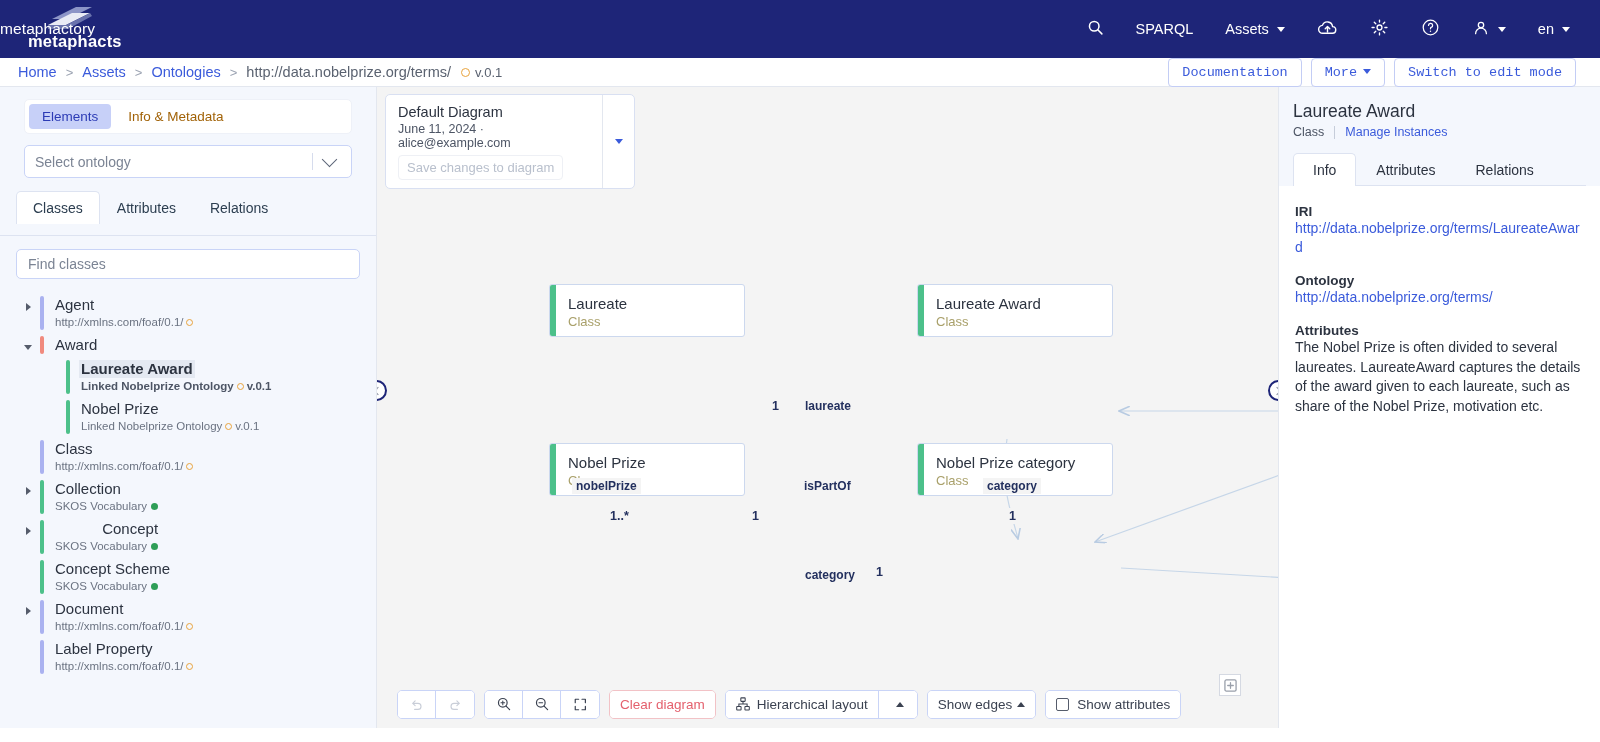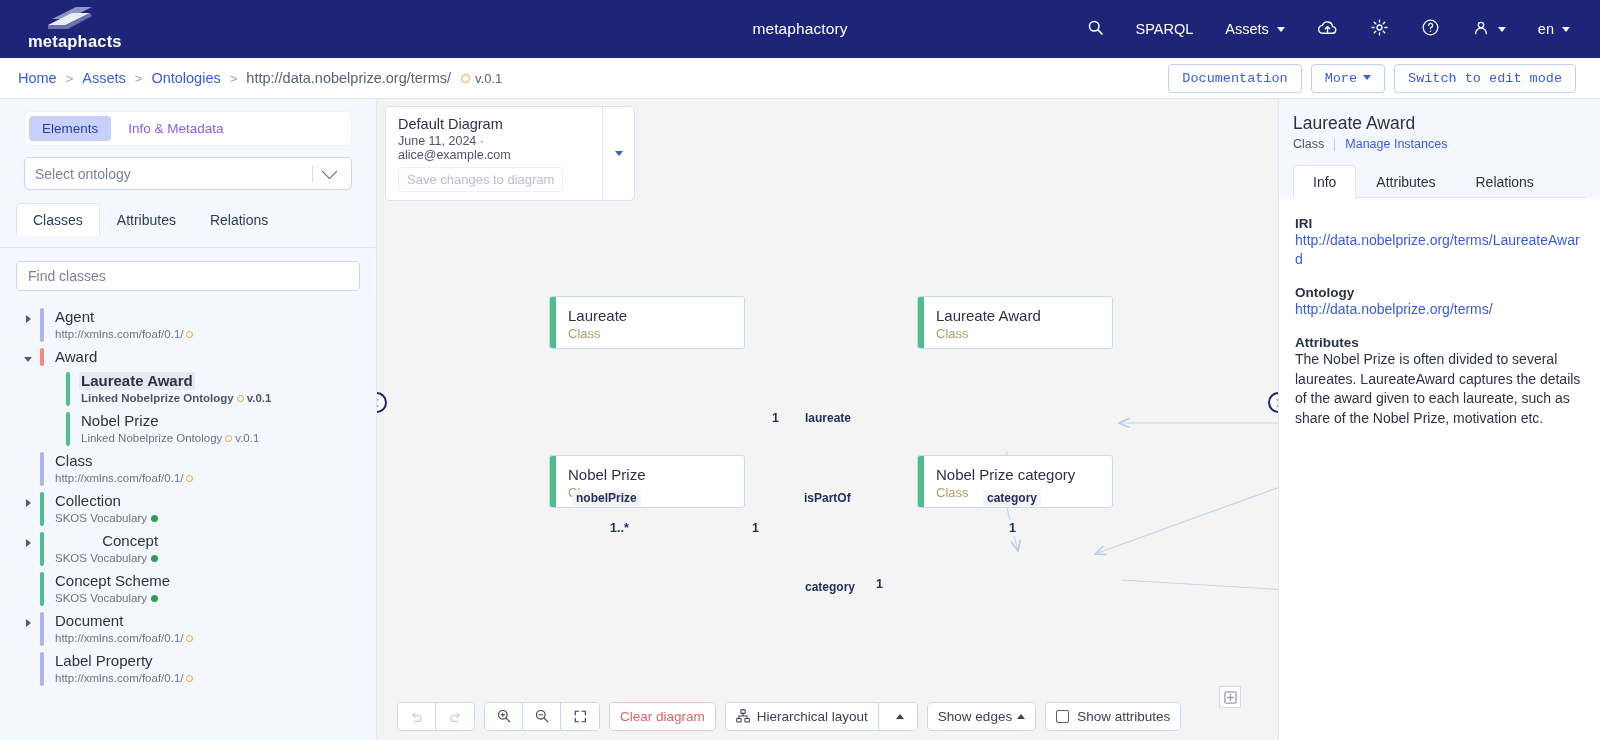--- a/index.html
+++ b/index.html
@@ -17,36 +17,36 @@
     position:relative;
     height:58px;
     background:#1e2578;
     display:flex; align-items:center;
     color:#fff;
   }
   .brand { position:absolute; left:28px; top:4px; width:150px; }
   .brand-logo { width:56px; height:30px; position:relative; margin-left:14px; }
   .brand-name { font-size:16.5px; font-weight:bold; letter-spacing:.2px; margin-top:-2px; margin-left:0px; }
   .app-title {
-    position:absolute; left:0; right:0; text-align:center;
+    position:absolute; left:0; right:0; text-align:left;
     font-size:15.5px; font-weight:400; letter-spacing:.1px;
   }
   .nav-right {
     position:absolute; right:14px; top:0; height:58px;
     display:flex; align-items:center; gap:0px;
   }
   .nav-item {
     display:flex; align-items:center; gap:5px;
     padding:0 16px; height:58px; font-size:14.5px; color:#fff; cursor:pointer;
   }
   .caret-d { display:inline-block; width:0;height:0;border-left:4px solid transparent;border-right:4px solid transparent;border-top:5px solid #fff; margin-left:3px;}
 
   
   .crumbbar {
-    height:41px; background:#fff; border-bottom:1px solid #e3e7ef;
+    height:29px; background:#fff; border-bottom:1px solid #e3e7ef;
     display:flex; align-items:center; padding:0 18px;
     position:relative;
   }
   .crumb { font-size:14.5px; color:#3b5bdb; text-decoration:none; cursor:pointer; white-space:nowrap;}
   .crumb.plain { color:#5a6270; cursor:default;}
   .crumb-sep { color:#9aa2b1; font-size:13px; margin:0 9px; }
   .ver-dot {
     display:inline-block; width:9px;height:9px;border-radius:50%;
     border:1.6px solid #e8a33d; margin:0 5px 0 10px; vertical-align:-1px;
   }
@@ -62,21 +62,21 @@
   
   .main { display:flex; height:calc(742px - 58px - 43px); position:relative; }
 
   
   .sidebar { width:377px; background:#f4f7fd; border-right:1px solid #e3e7ef; position:relative; display:flex; flex-direction:column;}
   .seg-wrap { padding:12px 24px 0 24px; }
   .segbar {
     background:#fff; border-radius:5px; padding:4px; display:flex; gap:4px;
     border:1px solid #eef1f8;
   }
-  .seg { font-size:13.5px; padding:5px 13px; border-radius:4px; cursor:pointer; color:#8b5cf6;}
+  .seg { font-size:13.5px; padding:5px 13px; border-radius:4px; cursor:pointer; color:#a16207;}
   .seg.active { background:#c7d0f8; color:#2c3bb5; font-weight:500;}
   .sel-wrap { padding:11px 24px 0 24px; }
   .selbox {
     background:#fff; border:1px solid #c9d4f7; border-radius:5px; height:33px;
     display:flex; align-items:center; padding:0 10px; font-size:14px; color:#7b8494; cursor:pointer;
   }
   .selbox .sep { margin-left:auto; width:1px; height:17px; background:#d6dced;}
   .chev { width:11px;height:11px;border-right:1.6px solid #5b6477;border-bottom:1.6px solid #5b6477;transform:rotate(45deg);margin:-5px 6px 0 11px;}
   .tabsrow { display:flex; padding:12px 16px 12px 16px; border-bottom:1px solid #dde3f1; }
   .tab { font-size:14px; padding:8px 16px 8px 16px; color:#2c3e50; cursor:pointer; border:1px solid transparent; border-bottom:none; border-radius:5px 5px 0 0; position:relative; top:1px;}

